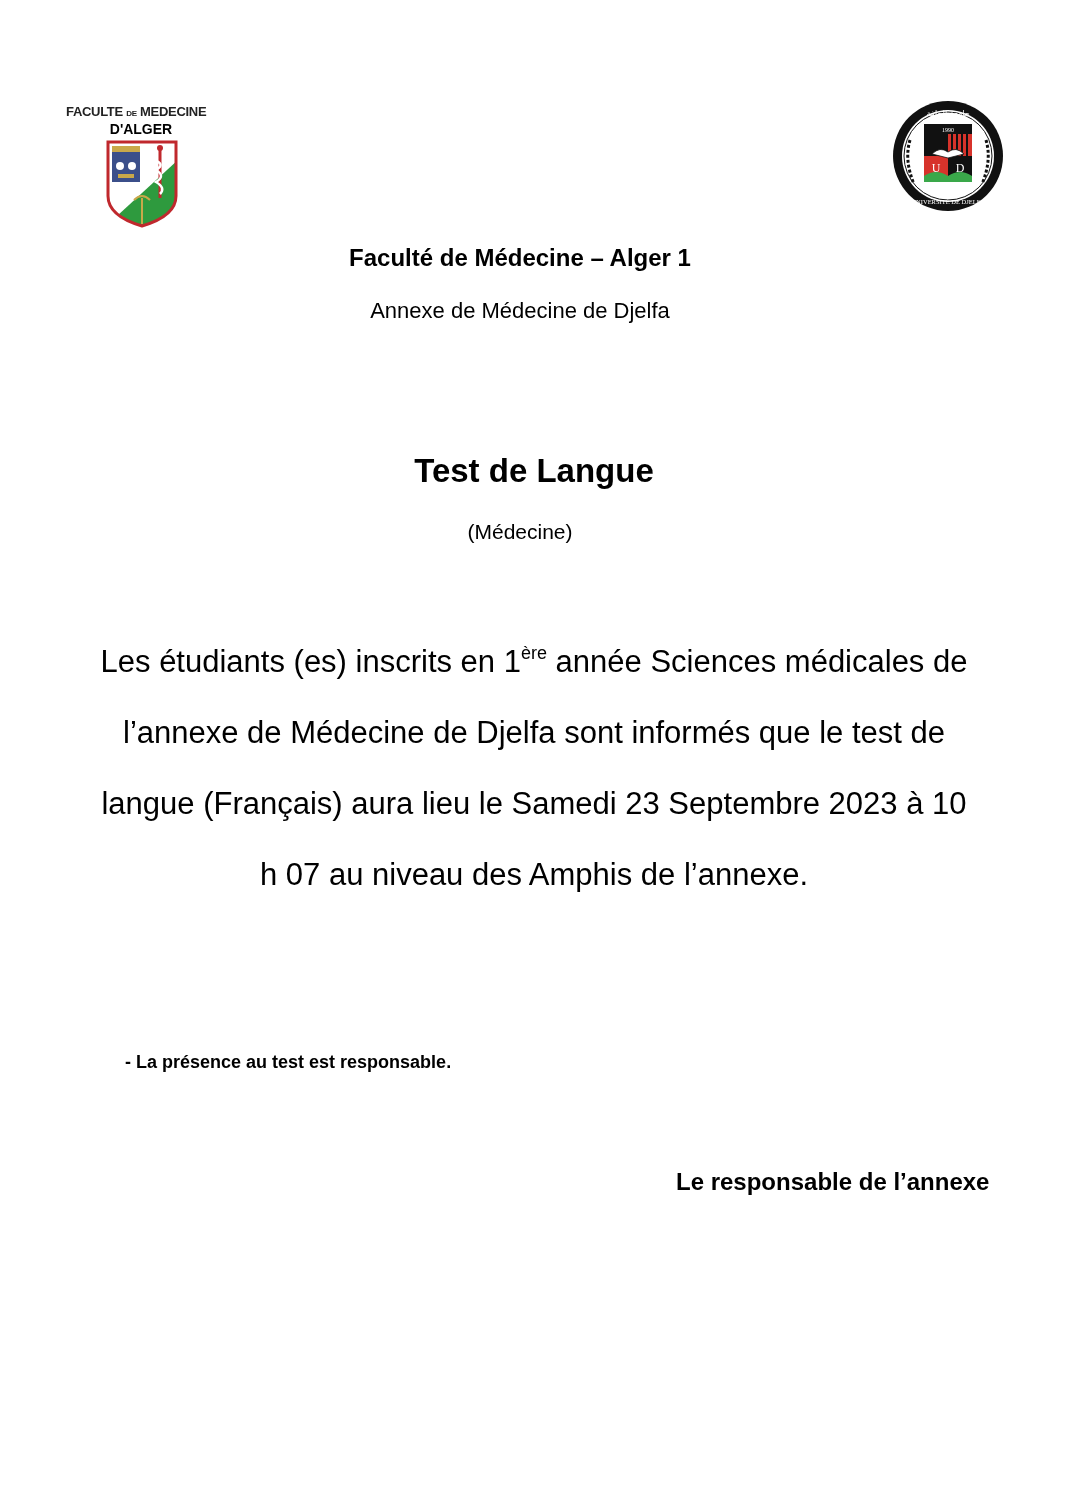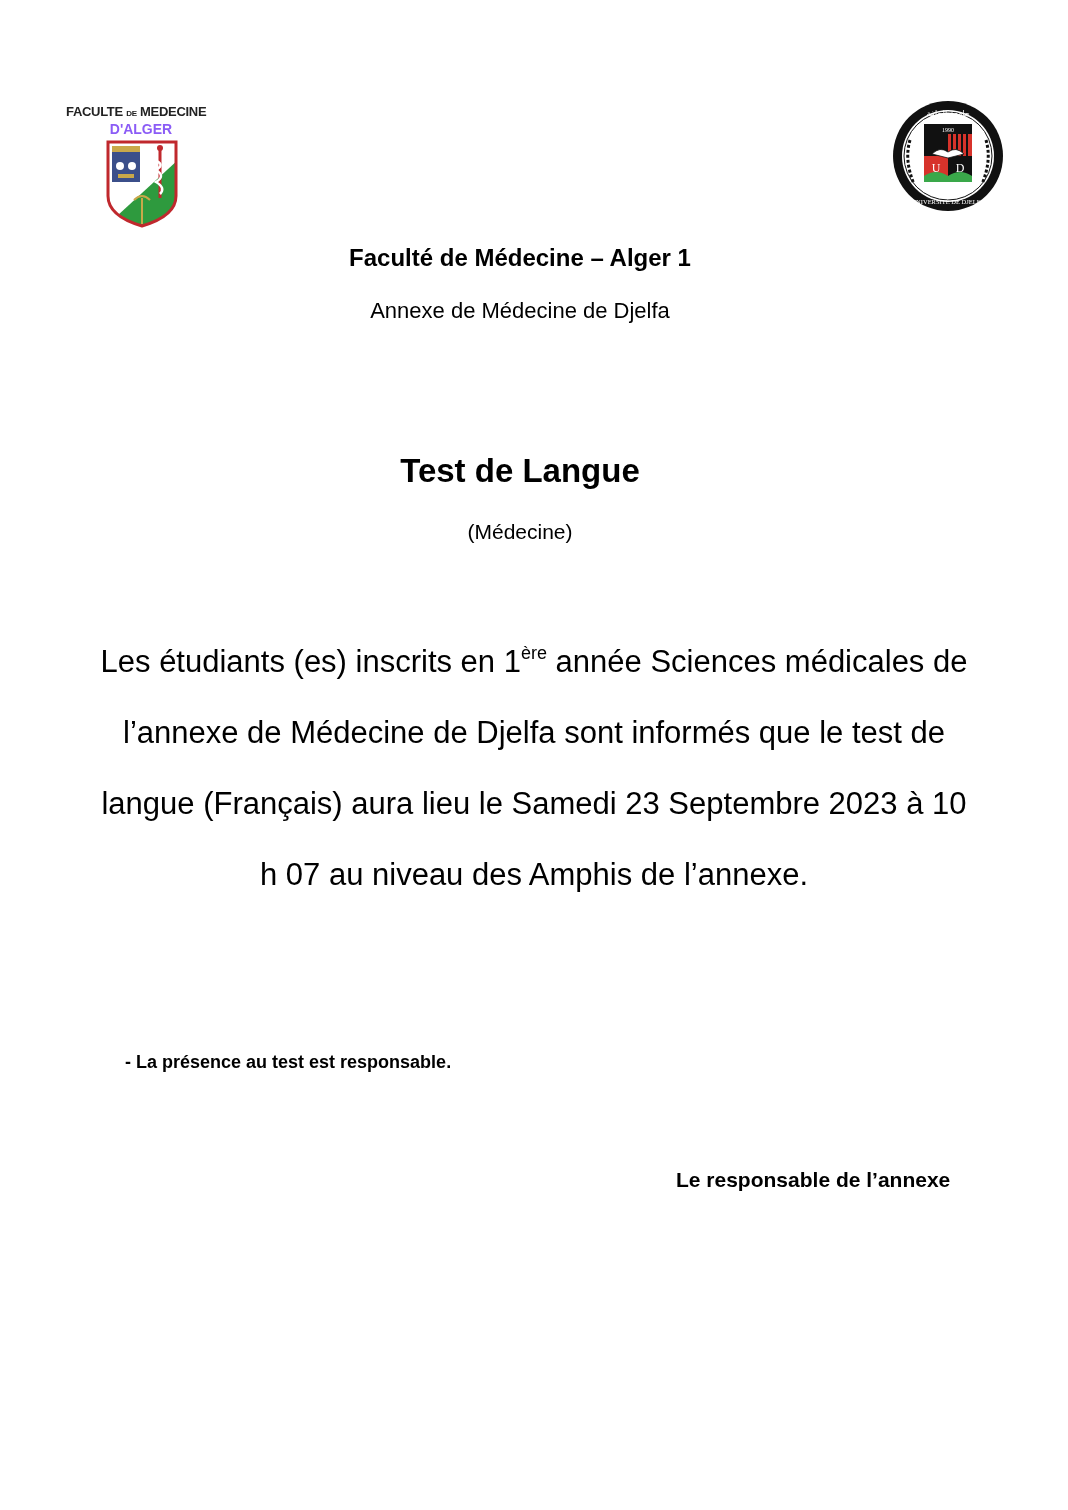--- a/index.html
+++ b/index.html
@@ -4,35 +4,35 @@
   <style>
     html, body { margin: 0; padding: 0; background: #ffffff; }
     body { width: 1068px; height: 1510px; position: relative; overflow: hidden; font-family: "Liberation Sans", "DejaVu Sans", sans-serif; color: #000; }
     .abs { position: absolute; }
     .center { left: 0; width: 1040px; text-align: center; }
 
     
     .logo-left { left: 66px; top: 104px; width: 150px; height: 124px; }
     .logo-left .t1 { position: absolute; left: 0; top: 0; width: 150px; text-align: left; font-weight: bold; font-size: 13px; letter-spacing: -0.3px; color: #222; white-space: nowrap; }
     .logo-left .t1 .small { font-size: 8px; }
-    .logo-left .t2 { position: absolute; left: 0; top: 17px; width: 150px; text-align: center; font-weight: bold; font-size: 14px; color: #8b5cf6; }
+    .logo-left .t2 { position: absolute; left: 0; top: 17px; width: 150px; text-align: center; font-weight: bold; font-size: 14px; color: #000000; }
     .logo-left svg { position: absolute; left: 38px; top: 34px; }
 
     
     .logo-right { left: 888px; top: 100px; width: 120px; height: 112px; }
 
     
     .h-fac { top: 244px; font-size: 24px; font-weight: bold; }
     .h-annex { top: 298px; font-size: 22px; }
-    .h-title { top: 452px; font-size: 33px; font-weight: bold; }
+    .h-title { top: 452px; font-size: 33px; font-weight: bold; padding-left: 14px; }
     .h-sub { top: 520px; font-size: 21px; }
     .body-text { left: 100px; width: 868px; top: 626px; text-align: center; font-size: 31px; line-height: 71px; }
     .body-text sup { font-size: 18px; vertical-align: 13px; line-height: 0; margin-top: 44px; }
     .note { left: 125px; top: 1052px; font-size: 18px; font-weight: bold; }
-    .signature { left: 676px; top: 1168px; font-size: 21px; font-weight: bold; }
+    .signature { left: 676px; top: 1168px; font-size: 24px; font-weight: bold; }
   </style>
 </head>
 <body>
 
 <div class="abs logo-left">
   <div class="t1">
     <span>FACULTE</span>
     <span class="small">DE</span>
     <span>MEDECINE</span>
   </div>

